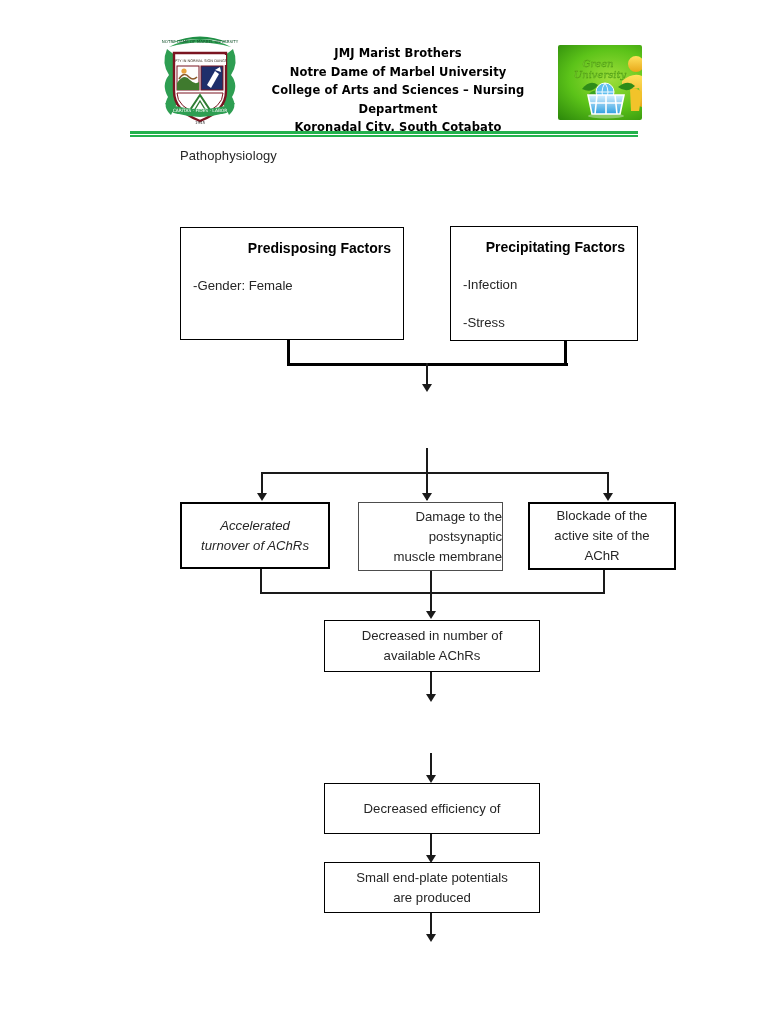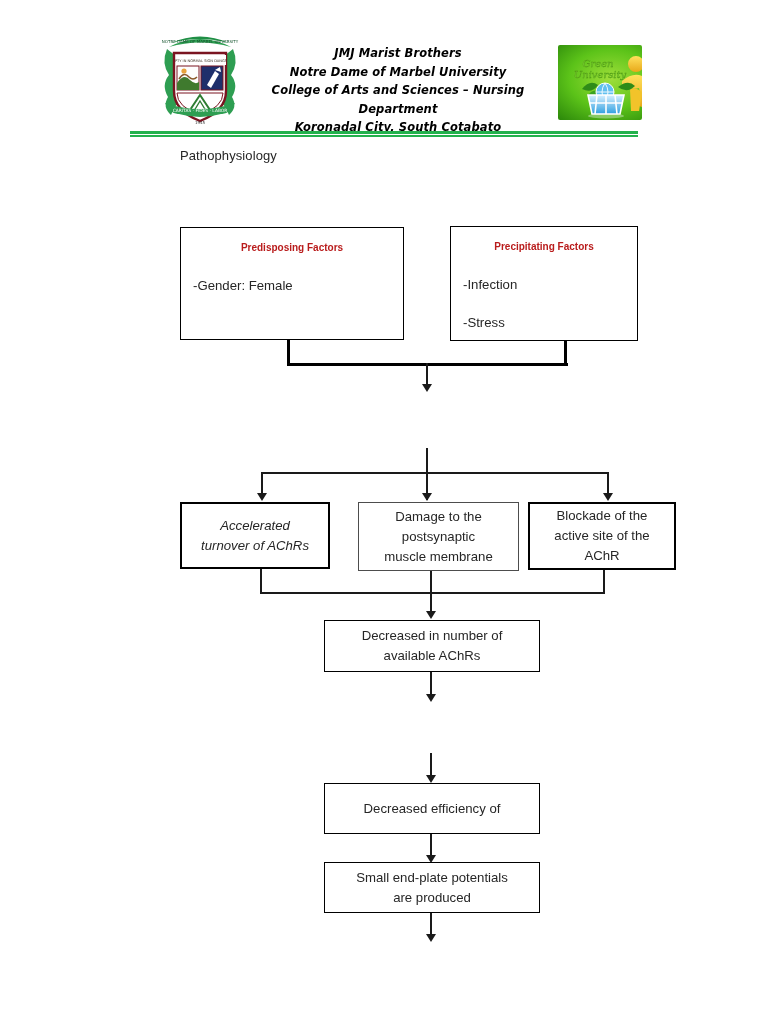--- a/index.html
+++ b/index.html
@@ -31,21 +31,20 @@
     position: absolute;
     left: 243px; top: 44px;
     width: 310px;
     text-align: center;
     font-family: "DejaVu Sans", sans-serif;
     font-weight: bold;
     font-size: 11.5px;
     line-height: 18.5px;
     color: #000;
     letter-spacing: .1px;
-    font-style: italic;
   }
   #green-logo {
     position: absolute;
     left: 558px; top: 45px;
     width: 84px; height: 75px;
     border-radius: 2px;
     overflow: hidden;
   }
   #header-rule {
     position: absolute;
@@ -91,23 +90,23 @@
     color: #262626;
   }
   .node.thick { border-width: 2.4px; }
   .node.thin  { border-width: 1.2px; border-color: #4d4d4d; }
   .node.left-align {
     text-align: left;
     justify-content: flex-start;
   }
   .node .node-title {
     font-weight: bold;
-    color: #b91c1c;
-    text-align: center;
-    font-size: 10px;
+    color: #000000;
+    text-align: right;
+    font-size: 14px;
   }
   .node .node-line { display: block; }
   .node .muted { color: #595959; }
 
   
   .vline, .hline {
     position: absolute;
     background: #1a1a1a;
   }
   .vline { width: 1.6px; }
@@ -241,21 +240,21 @@
   <div class="vline" style="left:607px; top:472px; height:23px;"></div>
   <div class="arrow-head" style="left:257px; top:493px;"></div>
   <div class="arrow-head" style="left:422px; top:493px;"></div>
   <div class="arrow-head" style="left:603px; top:493px;"></div>
 
   <div class="node thick" style="left:180px; top:502px; width:150px; height:67px;font-style:italic;">
     <span class="node-line">Accelerated</span>
     <span class="node-line">turnover of AChRs</span>
   </div>
 
-  <div class="node thin" style="left:358px; top:502px; width:161px; height:69px;">
+  <div class="node thin" style="left:358px; top:502px; width:145px; height:69px;text-align:right;">
     <span class="node-line">Damage to the</span>
     <span class="node-line">postsynaptic</span>
     <span class="node-line">muscle membrane</span>
   </div>
 
   <div class="node thick" style="left:528px; top:502px; width:148px; height:68px;">
     <span class="node-line">Blockade of the</span>
     <span class="node-line">active site of the</span>
     <span class="node-line">AChR</span>
   </div>

